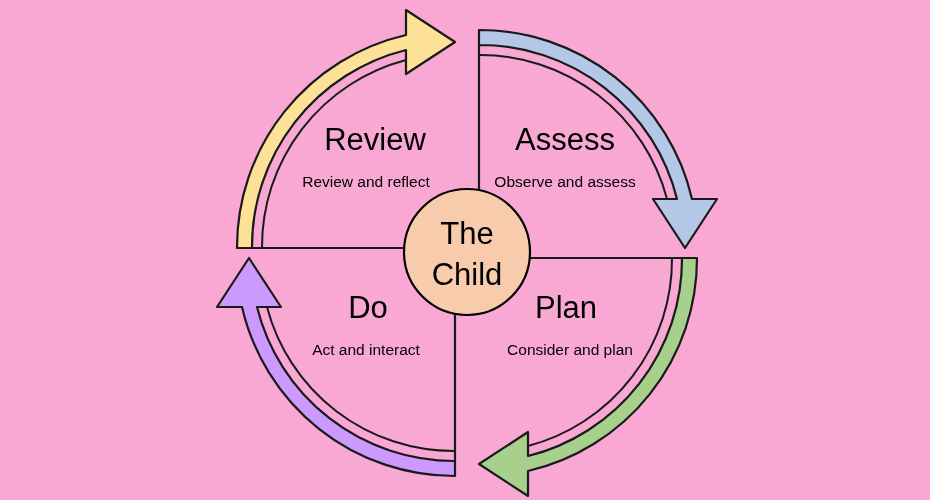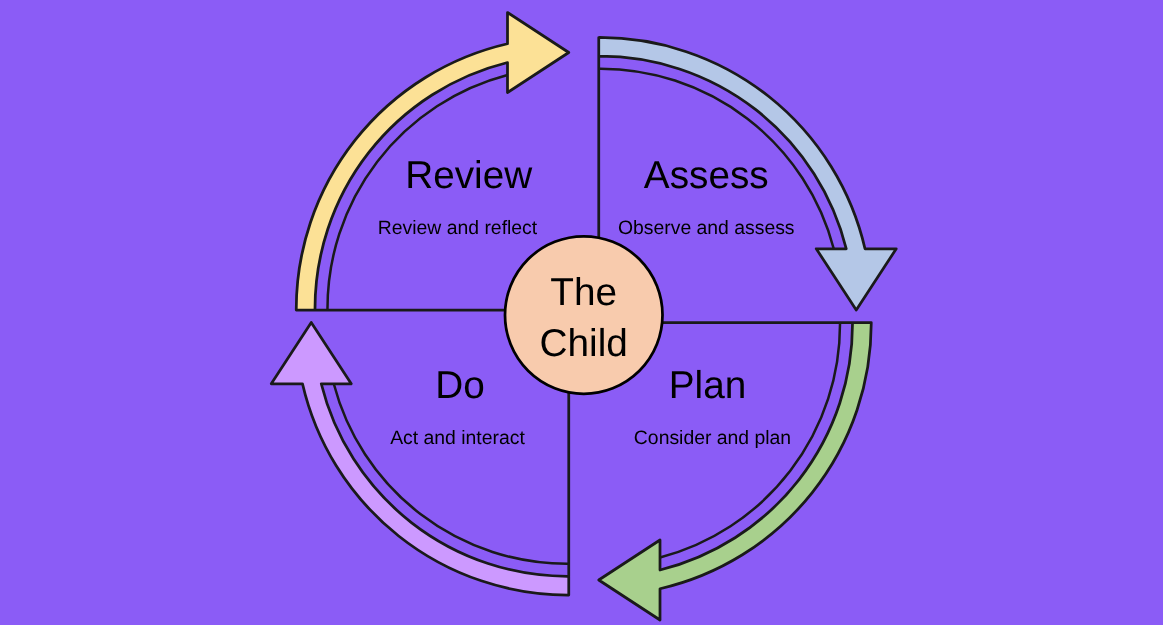--- a/index.html
+++ b/index.html
@@ -43,21 +43,21 @@
   .center-text {
     font-family: "Liberation Sans", sans-serif;
     font-weight: 400;
     fill: #000000;
     text-anchor: middle;
   }
 </style>
 </head>
 <body style="background: rgb(255, 255, 255);">
 
-<div id="diagram-root" style="background: #8b5cf6;">
+<div id="diagram-root" style="background: #f9a8d4;">
 
   <svg id="cycle-svg" viewBox="0 0 930 500" xmlns="http://www.w3.org/2000/svg">
 
     <g>
       <path d="M 455 248
                L 237 248
                A 218 218 0 0 1 406 35
                L 406 10
                L 455 42
                L 406 74

